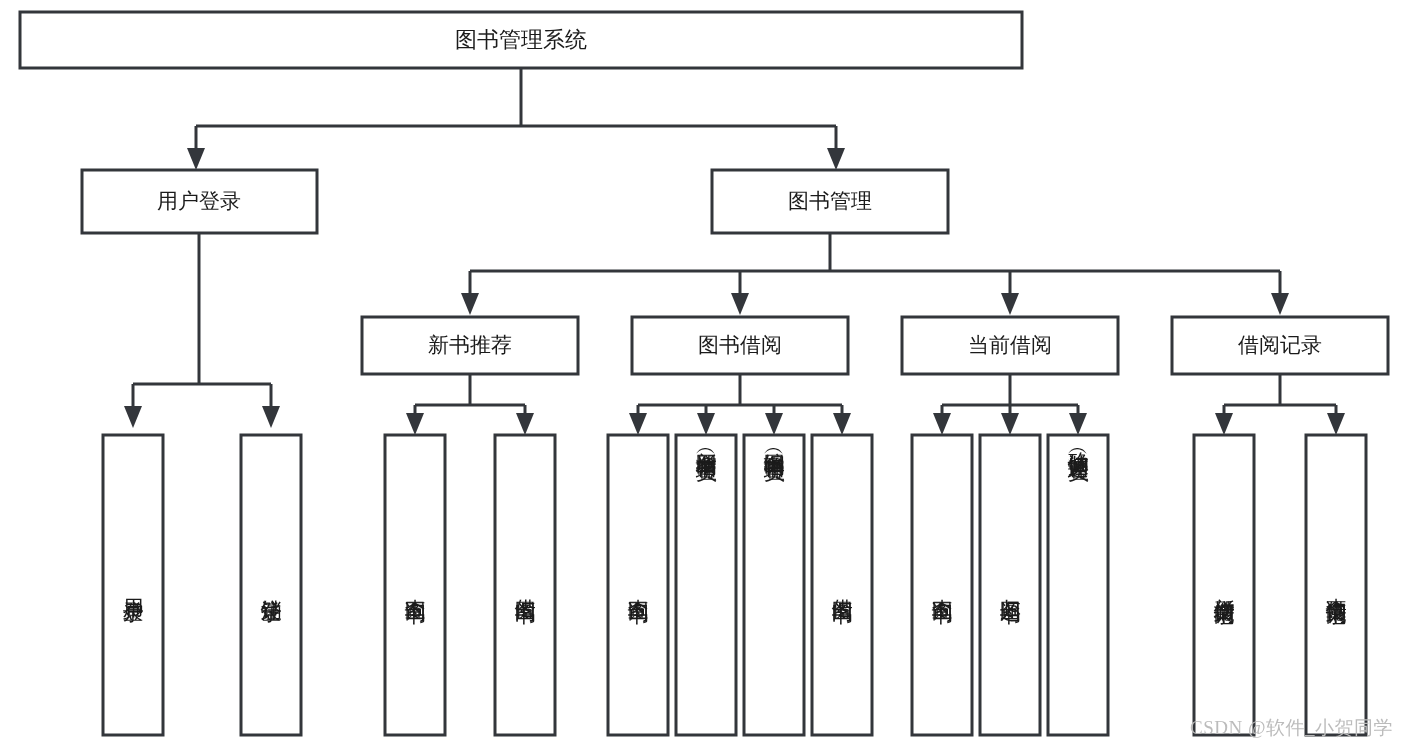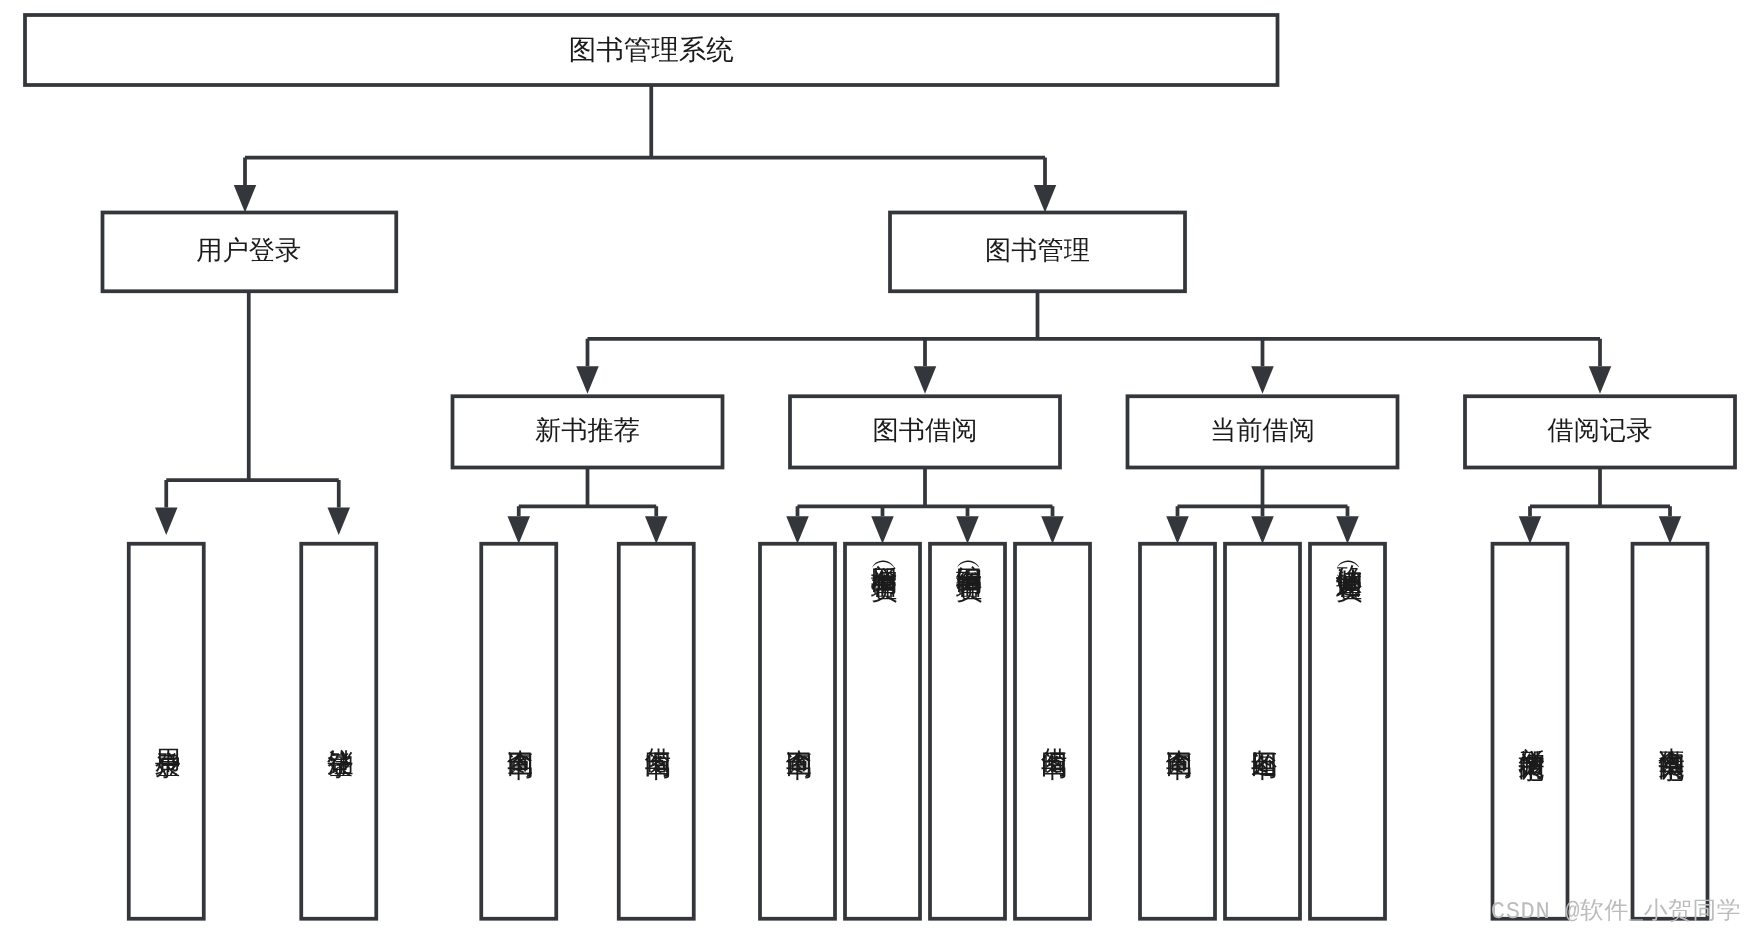--- a/index.html
+++ b/index.html
@@ -62,21 +62,21 @@
     line-height: 1.08;
     letter-spacing: 1.5px;
     color: #1b1b1b;
     white-space: nowrap;
     text-align: center;
   }
   .watermark {
     position: absolute;
     right: 12px;
     bottom: 6px;
-    font-family: Liberation Mono, monospace;
+    font-family: Liberation Serif, serif;
     font-size: 19px;
     color: #bcbcbc;
     letter-spacing: 0.5px;
     user-select: none;
   }
 </style>
 </head>
 <body>
 
 <div id="diagram-root">

